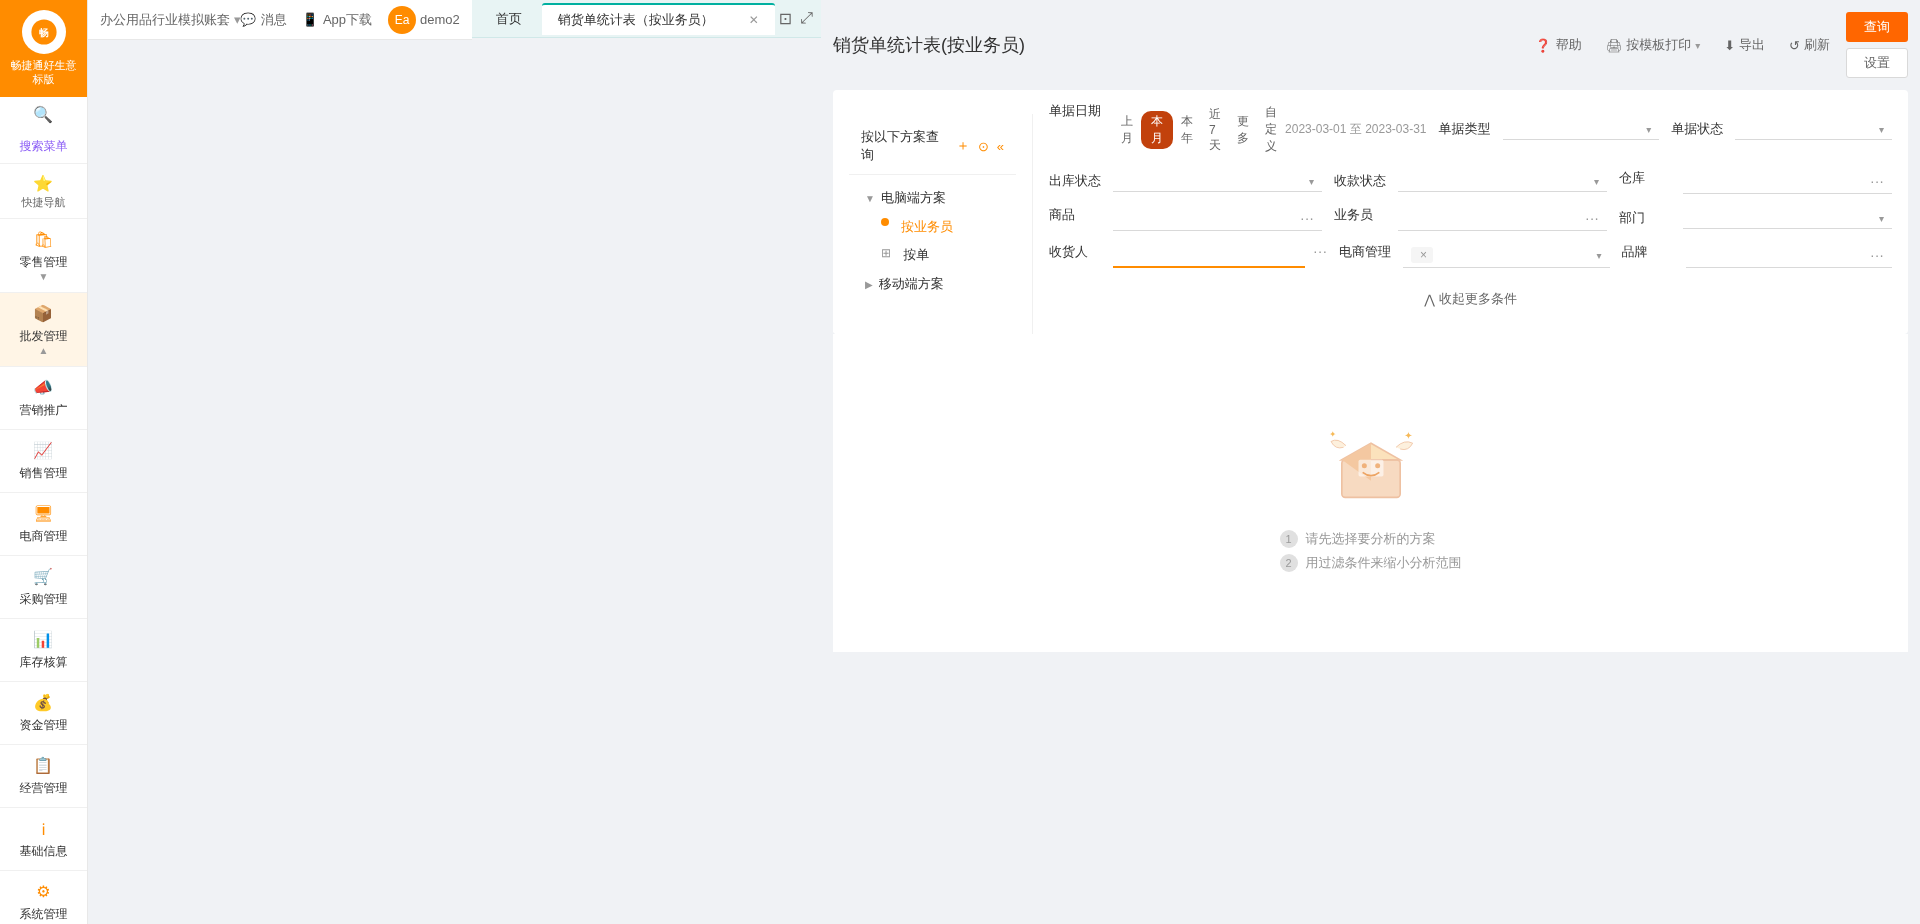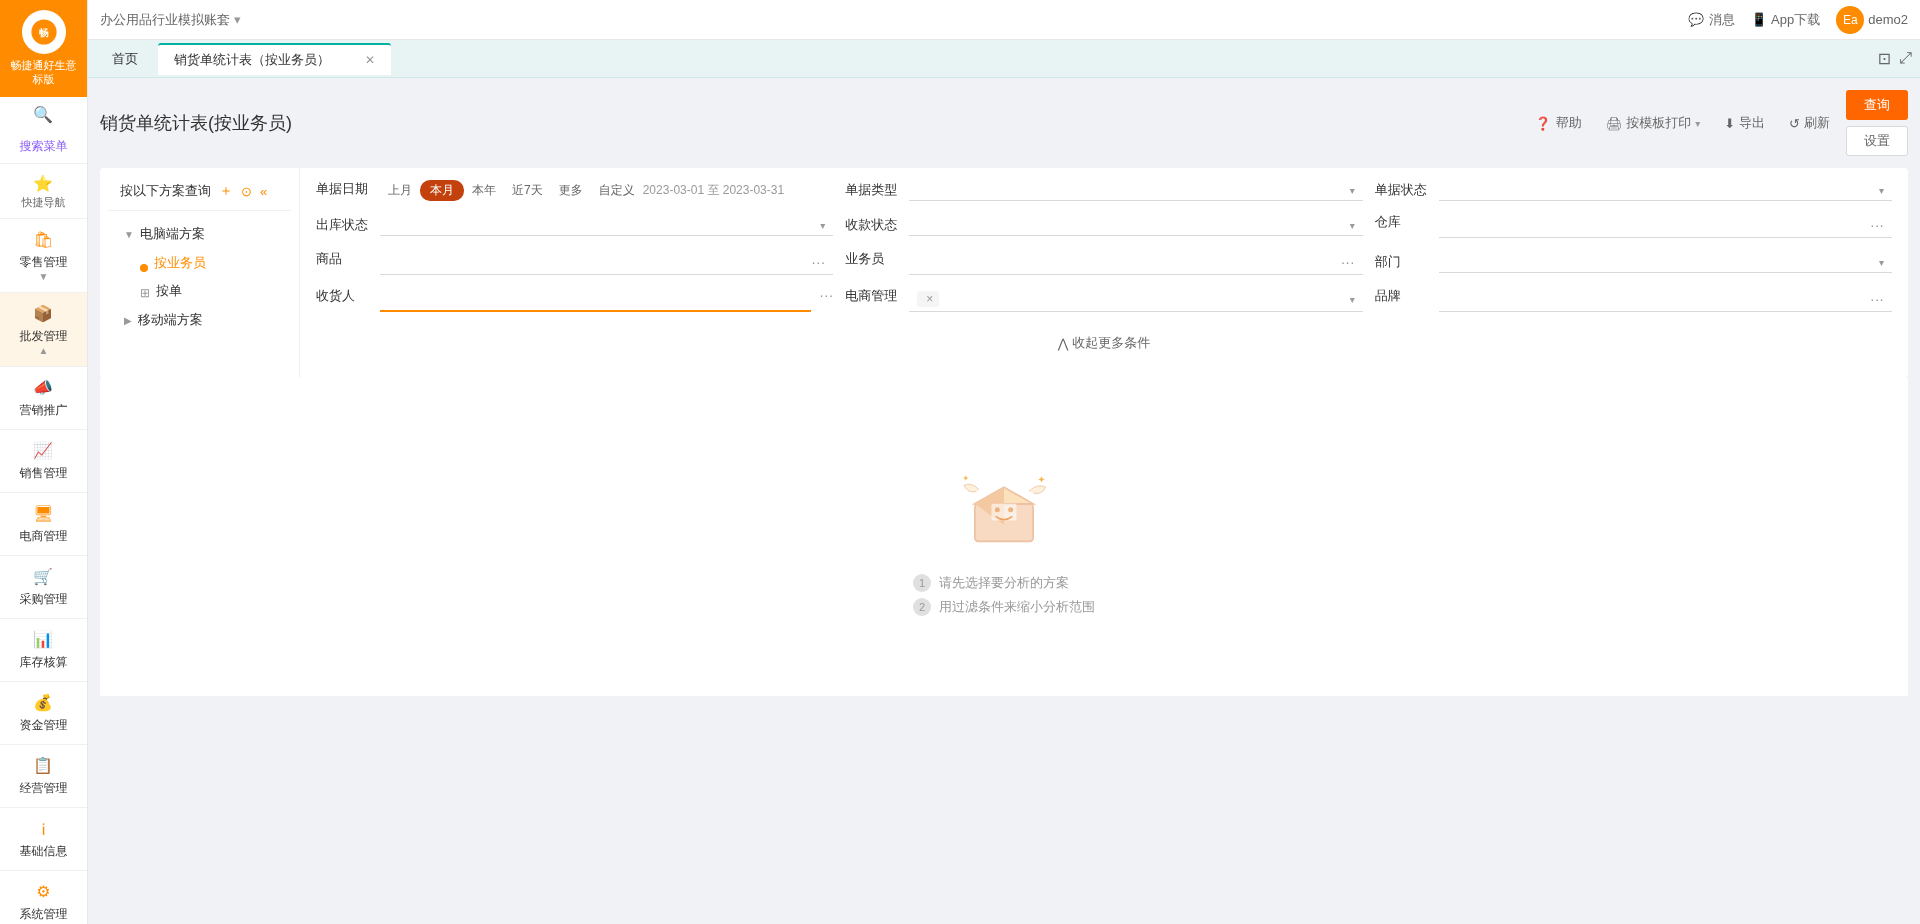--- a/index.html
+++ b/index.html
@@ -14,21 +14,21 @@
     .sidebar-search { width: 100%; padding: 8px 6px; border-bottom: 1px solid #f0f0f0; display: flex; flex-direction: column; align-items: center; cursor: pointer; }
     .sidebar-search-text { font-size: 12px; color: #8b5cf6; margin-top: 14px; }
     .sidebar-nav-btn { width: 100%; padding: 8px 6px; display: flex; flex-direction: column; align-items: center; cursor: pointer; border-bottom: 1px solid #f0f0f0; }
     .sidebar-nav-btn span { font-size: 11px; color: #666; margin-top: 2px; }
     .sidebar-menu-item { width: 100%; padding: 10px 4px; display: flex; flex-direction: column; align-items: center; cursor: pointer; border-bottom: 1px solid #f0f0f0; }
     .sidebar-menu-item.active { background: #fff5e6; }
     .sidebar-menu-item .item-label { font-size: 12px; color: #333; margin-top: 3px; }
     .sidebar-menu-item .item-icon { width: 22px; height: 22px; display: flex; align-items: center; justify-content: center; color: #ff8c00; font-size: 16px; }
 
     
-    .main { flex: 1; display: flex; flex-direction: column; overflow: hidden; }
+    .main { flex: 1; display: flex; overflow: hidden; }
 
     
     .topnav { background: #fff; border-bottom: 1px solid #e8e8e8; display: flex; align-items: center; padding: 0 12px; height: 40px; }
     .topnav-breadcrumb { display: flex; align-items: center; gap: 4px; font-size: 13px; color: #666; flex: 1; }
     .topnav-right { display: flex; align-items: center; gap: 16px; }
     .topnav-right-item { display: flex; align-items: center; gap: 4px; font-size: 13px; color: #666; cursor: pointer; }
     .user-avatar { width: 28px; height: 28px; border-radius: 50%; background: #ff8c00; display: flex; align-items: center; justify-content: center; color: #fff; font-size: 12px; overflow: hidden; }
 
     
     .tabs { display: flex; align-items: center; background: #e8f4f4; border-bottom: 1px solid #d0e8e8; height: 38px; padding: 0 8px; gap: 4px; }
@@ -43,27 +43,27 @@
     .content { flex: 1; background: #f0f2f5; overflow: auto; padding: 12px; }
     .page-header { display: flex; align-items: center; margin-bottom: 12px; }
     .page-title { font-size: 18px; font-weight: 500; color: #333; flex: 1; }
     .page-actions { display: flex; gap: 8px; align-items: center; }
     .btn-action { display: flex; align-items: center; gap: 4px; font-size: 13px; color: #666; cursor: pointer; padding: 4px 8px; border-radius: 3px; }
     .btn-primary { background: #ff6600; color: #fff; border: none; padding: 6px 18px; border-radius: 3px; cursor: pointer; font-size: 13px; }
     .btn-default { background: #fff; color: #666; border: 1px solid #d9d9d9; padding: 5px 16px; border-radius: 3px; cursor: pointer; font-size: 13px; }
 
     
     .filter-panel { display: flex; background: #fff; border-radius: 4px; overflow: hidden; }
-    .filter-left { width: 200px; min-width: 200px; background: #fff; border-right: 1px solid #f0f0f0; padding: 8px 8px; }
+    .filter-left { width: 200px; min-width: 200px; background: #fff; border-right: 1px solid #f0f0f0; padding: 8px 16px; margin-top: 24px; }
     .filter-left-header { display: flex; align-items: center; padding: 6px 12px; font-size: 13px; color: #333; gap: 8px; }
     .filter-left-header .icon-btn { cursor: pointer; color: #ff8c00; font-size: 14px; }
     .filter-tree { padding: 4px 0; }
     .filter-tree-item { padding: 6px 12px 6px 16px; display: flex; align-items: center; gap: 6px; cursor: pointer; font-size: 13px; color: #333; }
     .filter-tree-item .arrow { font-size: 10px; color: #999; }
-    .filter-tree-child { padding: 5px 12px 5px 32px; display: flex; align-items: flex-end; gap: 6px; cursor: pointer; font-size: 13px; color: #333; }
+    .filter-tree-child { padding: 5px 12px 5px 32px; display: flex; align-items: flex-start; gap: 12px; cursor: pointer; font-size: 13px; color: #333; }
     .filter-tree-child.active { color: #ff8c00; }
     .active-dot { width: 8px; height: 8px; border-radius: 50%; background: #ff8c00; display: inline-block; }
 
     
     .filter-form { flex: 1; padding: 12px 16px; }
     .filter-row { display: flex; gap: 12px; margin-bottom: 12px; align-items: center; }
     .filter-item { flex: 1; display: flex; gap: 8px; }
     .filter-label { font-size: 13px; color: #333; white-space: nowrap; min-width: 56px; }
     .filter-input { flex: 1; border: none; border-bottom: 1px solid #d9d9d9; padding: 4px 8px; font-size: 13px; outline: none; background: transparent; }
     .filter-select { flex: 1; border: none; border-bottom: 1px solid #d9d9d9; padding: 4px 8px; font-size: 13px; outline: none; background: transparent; display: flex; align-items: center; justify-content: space-between; cursor: pointer; }

